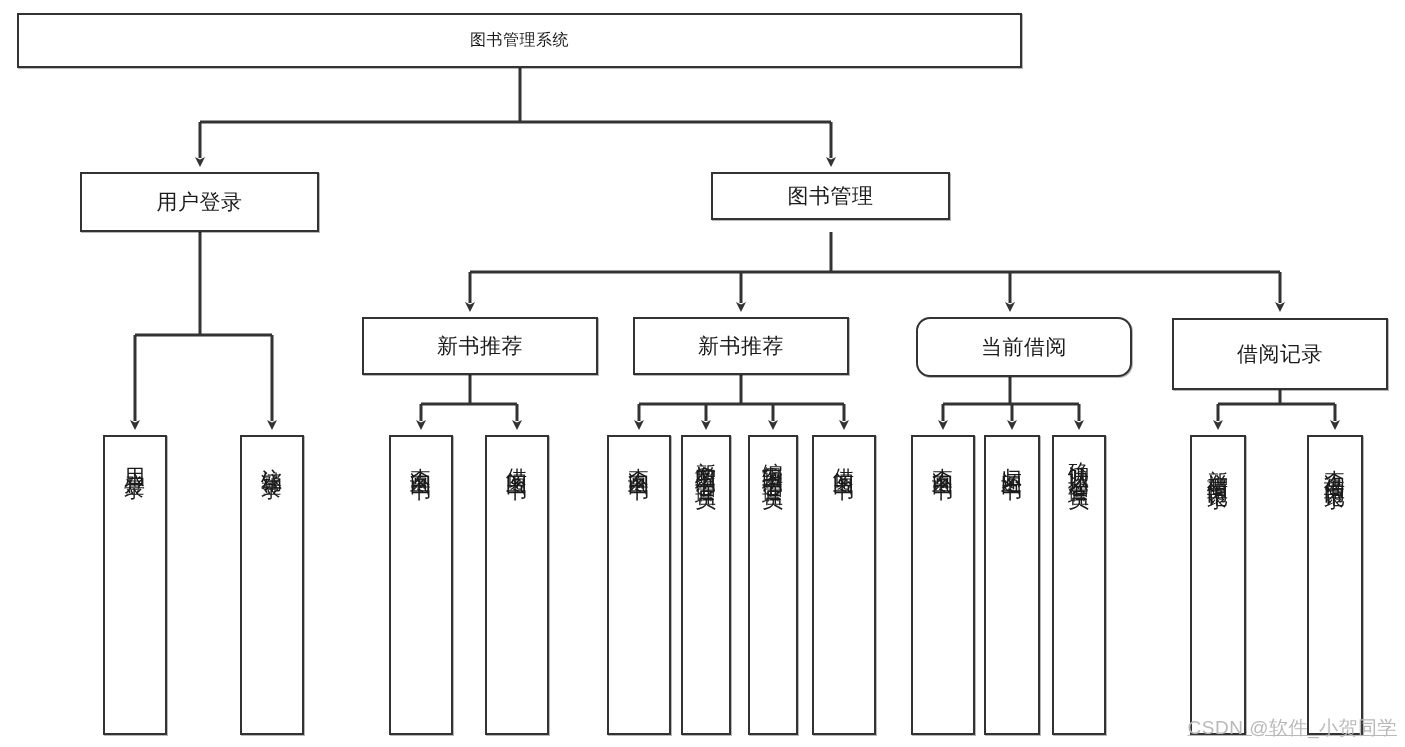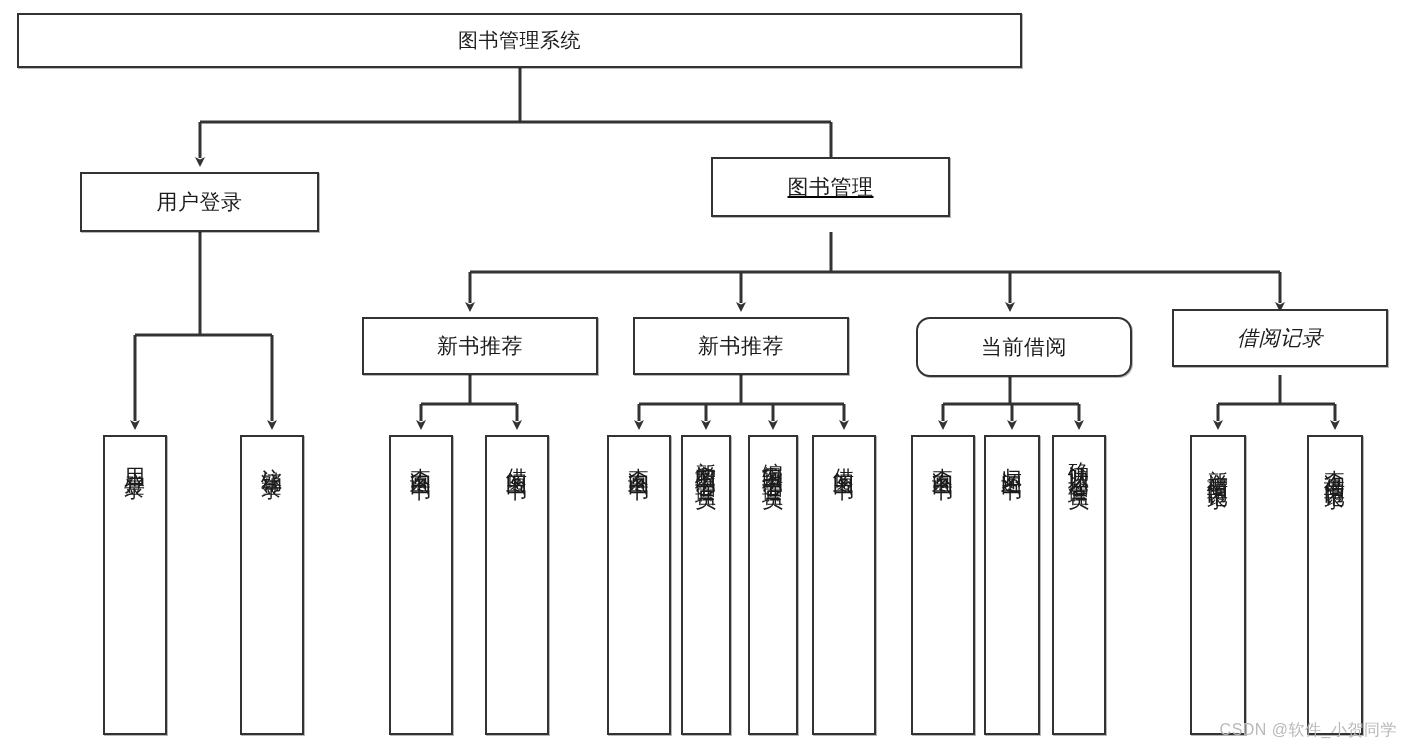--- a/index.html
+++ b/index.html
@@ -40,46 +40,47 @@
   }
   .node-label-h {
     font-size: 21px;
     color: #1b1b1b;
     line-height: 1.15;
     text-align: center;
     white-space: nowrap;
     letter-spacing: 0.5px;
   }
   .node-box.title .node-label-h {
-    font-size: 20px;
+    font-size: 16px;
   }
   .node-box.vertical {
     align-items: flex-start;
     justify-content: center;
     padding-top: 14px;
   }
   .node-label-v {
     font-size: 21px;
     color: #1b1b1b;
     writing-mode: vertical-rl;
     text-orientation: upright;
     letter-spacing: 4px;
     line-height: 1.0;
     text-align: left;
     white-space: nowrap;
   }
   .watermark {
     position: absolute;
     right: 8px;
     bottom: 6px;
-    font-size: 16px;
+    font-size: 19px;
     color: #b9b9b9;
     white-space: nowrap;
     letter-spacing: 0.5px;
     pointer-events: none;
+    text-decoration: underline;
   }
 </style>
 </head>
 <body>
 
 <div id="diagram-root">
 
   <svg class="diagram-canvas" viewBox="0 0 1405 747">
     <defs>
       <marker id="arrow" markerWidth="12" markerHeight="12" refX="1" refY="5" orient="auto" markerUnits="userSpaceOnUse">
@@ -131,34 +132,34 @@
     </g>
   </svg>
 
   <div class="node-box title" style="left:17px; top:13px; width:1005px; height:55px;">
     <span class="node-label-h">图书管理系统</span>
   </div>
 
   <div class="node-box" style="left:80px; top:172px; width:239px; height:60px;">
     <span class="node-label-h">用户登录</span>
   </div>
-  <div class="node-box" style="left:711px; top:157px; width:239px; height:60px;text-decoration:underline;">
+  <div class="node-box" style="left:711px; top:172px; width:239px; height:48px;">
     <span class="node-label-h">图书管理</span>
   </div>
 
   <div class="node-box" style="left:362px; top:317px; width:236px; height:58px;">
     <span class="node-label-h">新书推荐</span>
   </div>
   <div class="node-box" style="left:633px; top:317px; width:216px; height:58px;">
     <span class="node-label-h">新书推荐</span>
   </div>
   <div class="node-box" style="left:916px; top:317px; width:216px; height:60px;border-radius:14px;">
     <span class="node-label-h">当前借阅</span>
   </div>
-  <div class="node-box" style="left:1172px; top:309px; width:216px; height:58px;font-style:italic;">
+  <div class="node-box" style="left:1172px; top:318px; width:216px; height:72px;">
     <span class="node-label-h">借阅记录</span>
   </div>
 
   <div class="node-box vertical" style="left:103px; top:435px; width:64px; height:300px;">
     <span class="node-label-v">用户登录</span>
   </div>
   <div class="node-box vertical" style="left:240px; top:435px; width:64px; height:300px;">
     <span class="node-label-v">注销登录</span>
   </div>
   <div class="node-box vertical" style="left:389px; top:435px; width:64px; height:300px;">

